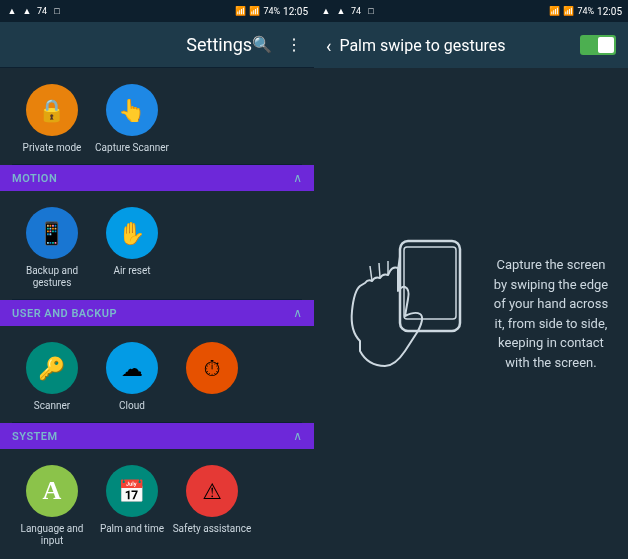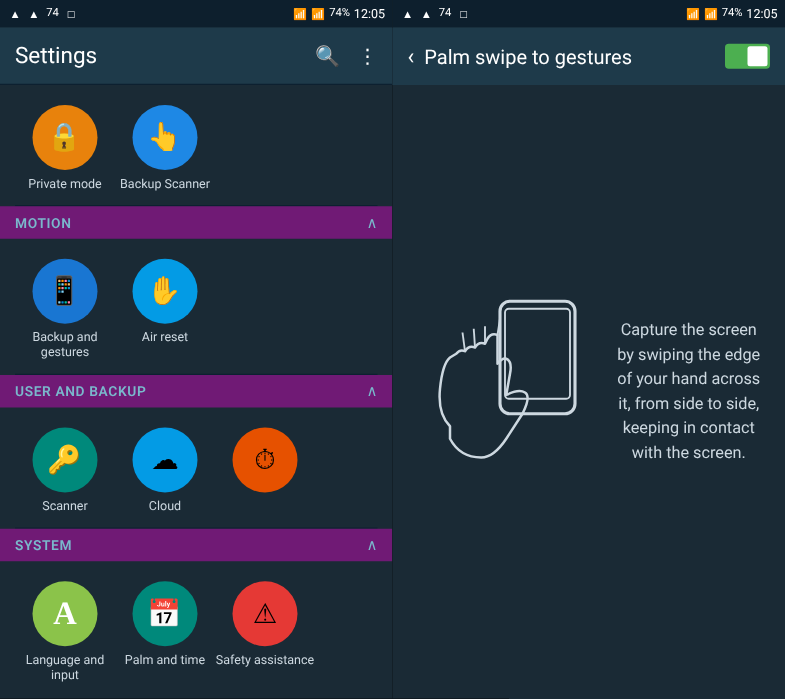--- a/index.html
+++ b/index.html
@@ -57,20 +57,21 @@
     }
 
     .header-bar {
       background: #1e3a4a;
       height: 46px;
       display: flex;
       align-items: center;
       padding: 0 12px;
       flex-shrink: 0;
       border-bottom: 1px solid #0d2030;
+      text-align: right;
     }
 
     .header-title {
       color: #fff;
       font-size: 18px;
       font-weight: 400;
       flex: 1;
     }
 
     .header-icons {
@@ -118,21 +119,21 @@
 
     .icon-label {
       color: #cdd8e0;
       font-size: 10px;
       text-align: center;
       line-height: 1.2;
     }
 
     
     .section-header {
-      background: #701a75;
+      background: #6d28d9;
       padding: 6px 12px;
       display: flex;
       align-items: center;
       justify-content: space-between;
     }
 
     .section-header-text {
       color: #7ab8cc;
       font-size: 11px;
       font-weight: 600;
@@ -266,21 +267,21 @@
       <div class="icon-tile">
         <div class="icon-circle bg-orange">
           <span style="font-size:22px;">🔒</span>
         </div>
         <span class="icon-label">Private mode</span>
       </div>
       <div class="icon-tile">
         <div class="icon-circle bg-blue">
           <span style="font-size:22px;">👆</span>
         </div>
-        <span class="icon-label">Backup Scanner</span>
+        <span class="icon-label">Capture Scanner</span>
       </div>
     </div>
 
     <div class="divider-line"></div>
 
     <div class="section-header">
       <span class="section-header-text">MOTION</span>
       <span class="chevron">∧</span>
     </div>
 

